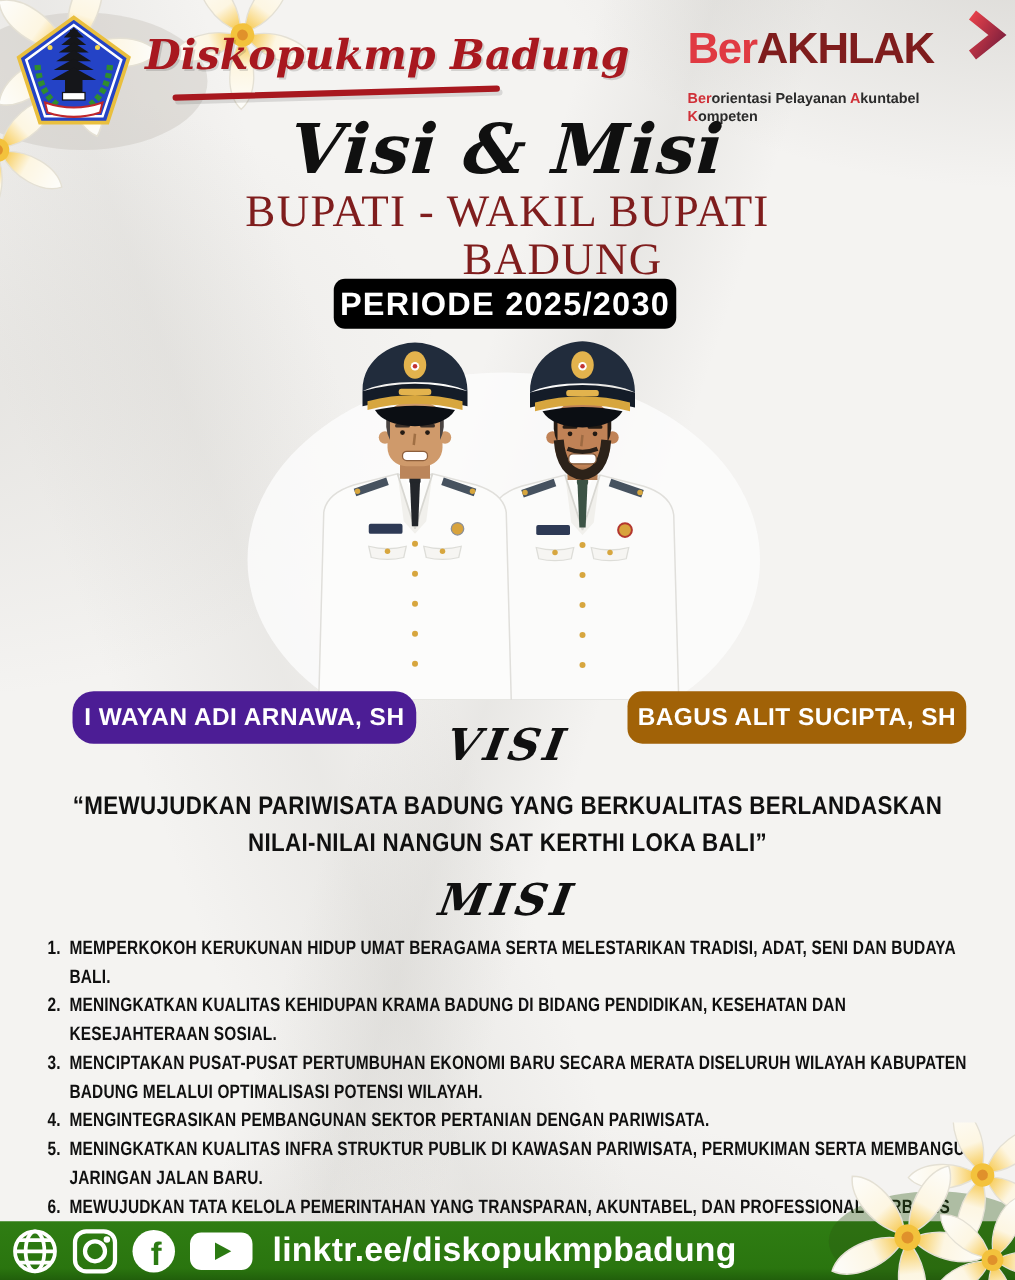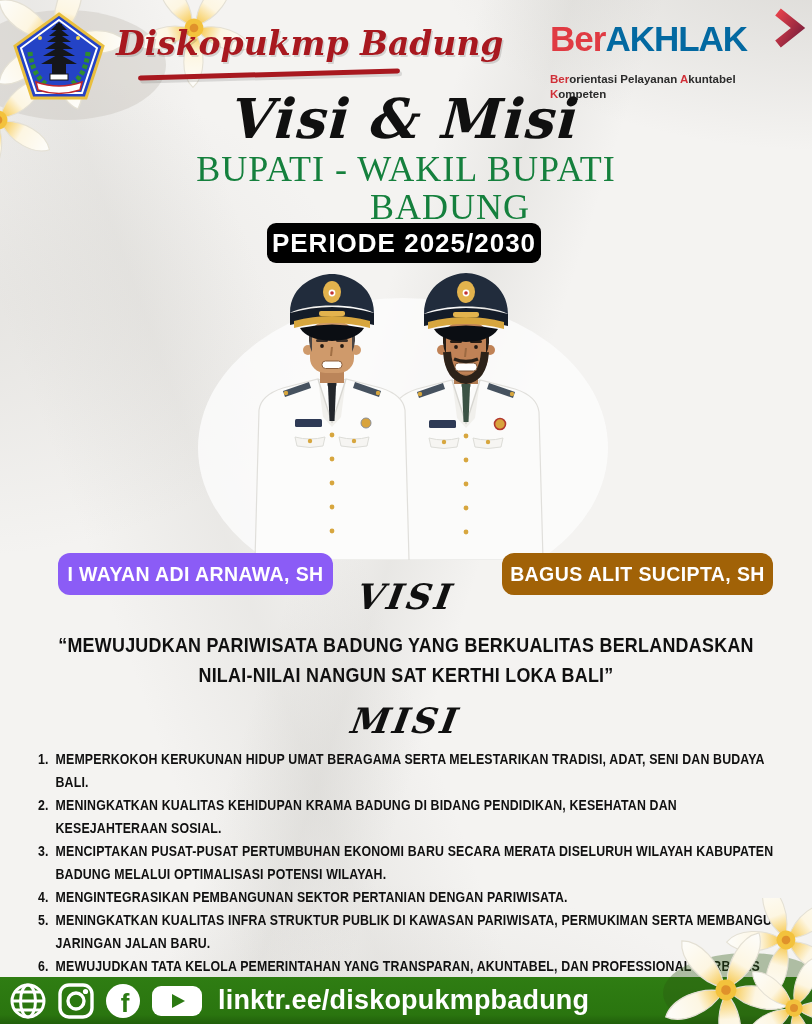--- a/index.html
+++ b/index.html
@@ -32,36 +32,36 @@
     white-space:nowrap;
   }
   .agency-underline{
     left:138px; top:72px; width:262px; height:5px; background:#a8181f;
     border-radius:3px; transform:rotate(-1.6deg);
     box-shadow:2px 3px 0 rgba(60,60,60,.15);
   }
   .berakhlak{ right:24px; top:20px; width:238px; text-align:left;}
   .berakhlak .brand{ font-weight:bold; font-size:35px; letter-spacing:-1px; line-height:38px; position:relative;}
   .berakhlak .brand .ber{color:#e03a42;}
-  .berakhlak .brand .akhlak{color:#0369a1;}
+  .berakhlak .brand .akhlak{color:#7f1d1d;}
   .berakhlak .chev{ position:absolute; right:-20px; top:-14px; }
   .berakhlak .tag{ font-size:11.5px; font-weight:bold; color:#2b2b2b; line-height:15px; margin-top:14px; letter-spacing:0;}
   .berakhlak .tag .r{color:#d03038;}
 
   
   .script{
     font-family:"DejaVu Serif", serif; font-style:italic; font-weight:bold; color:#101010;
   }
   .main-script{
     left:0; top:86px; width:812px; text-align:center;
     font-size:55px; letter-spacing:1px; transform:skewX(-4deg);
   }
   .serif-line{
     left:0; width:812px; text-align:center;
-    font-family:"Liberation Serif", serif; color:#15803d; font-size:36px; letter-spacing:1px;
+    font-family:"Liberation Serif", serif; color:#7f1d1d; font-size:36px; letter-spacing:1px;
   }
   .serif-1{ top:148px; }
   .serif-2{ top:186px;padding-left:44px; }
   .period-badge{
     left:267px; top:223px; width:274px; height:40px; border-radius:9px;
     display:flex; align-items:center; justify-content:center;
     color:#fff; font-weight:bold; font-size:26px; letter-spacing:1px;
   }
 
   
@@ -291,21 +291,21 @@
       <path d="M99,45 Q141,33 183,45 L183,57 Q141,47 99,57 Z" fill="#141c28"></path>
       <path d="M103,53 Q141,43 179,53 L179,60 Q141,50 103,60 Z" fill="#d7a63e"></path>
       <path d="M109,60 Q141,53 173,60 Q166,72 141,73 Q116,72 109,60 Z" fill="#0b0e13"></path>
       <ellipse cx="141" cy="24" rx="9" ry="11" fill="#e3b34d"></ellipse>
       <circle cx="141" cy="25" r="3.4" fill="#fff"></circle>
         <circle cx="141" cy="25" r="1.8" fill="#c23333"></circle>
       <rect x="128" y="43" width="26" height="5" rx="2" fill="#e3b34d"></rect>
     </g>
   </svg>
 
-  <div class="z3 name-badge name-left" style="background:#8b5cf6;">I WAYAN ADI ARNAWA, SH</div>
+  <div class="z3 name-badge name-left" style="background:#4c1d95;border-radius:17px;">I WAYAN ADI ARNAWA, SH</div>
   <div class="z3 name-badge name-right" style="background:#a16207;">BAGUS ALIT SUCIPTA, SH</div>
 
   <div class="z3 script sub-script visi-head">VISI</div>
   <div class="z3 vision-quote">
     <div>“MEWUJUDKAN PARIWISATA BADUNG YANG BERKUALITAS BERLANDASKAN</div>
     <div>NILAI-NILAI NANGUN SAT KERTHI LOKA BALI”</div>
   </div>
 
   <div class="z3 script sub-script misi-head">MISI</div>
   <div class="z3 missions">

